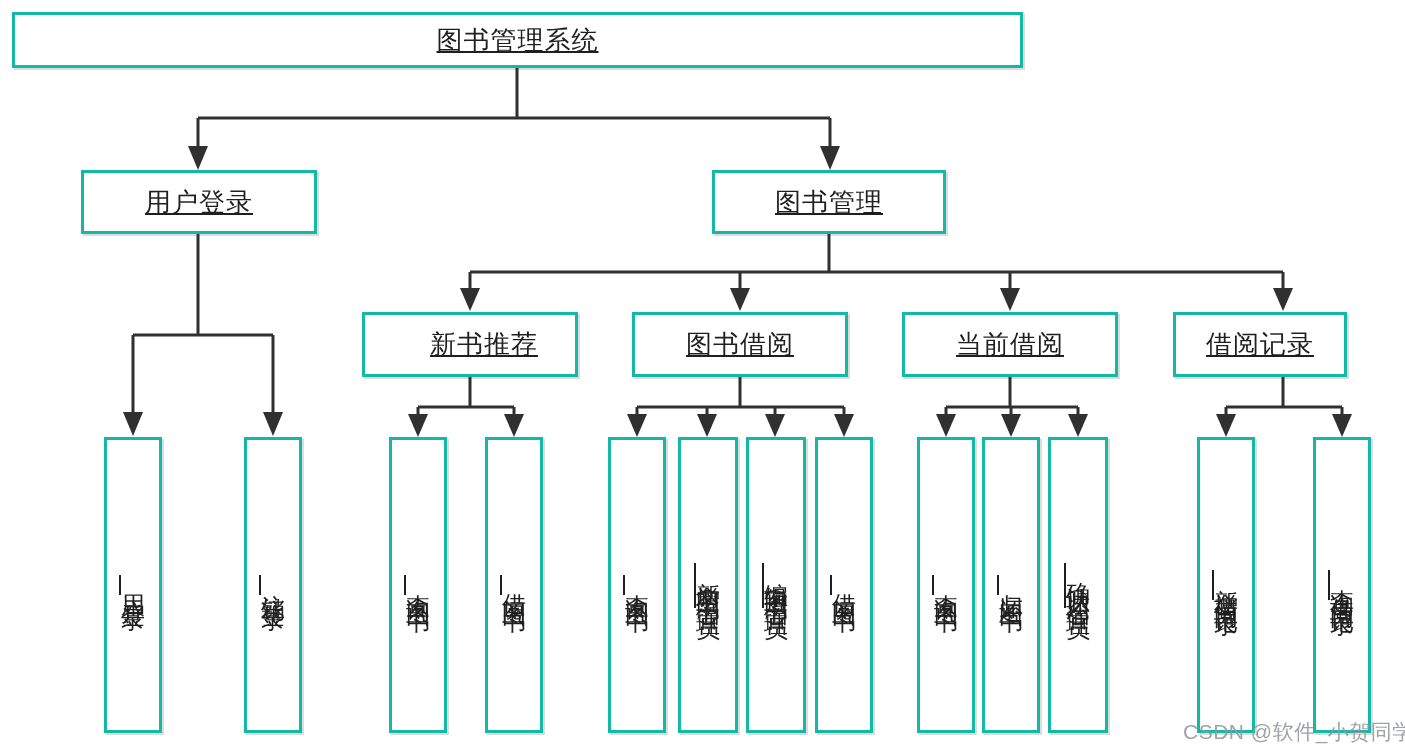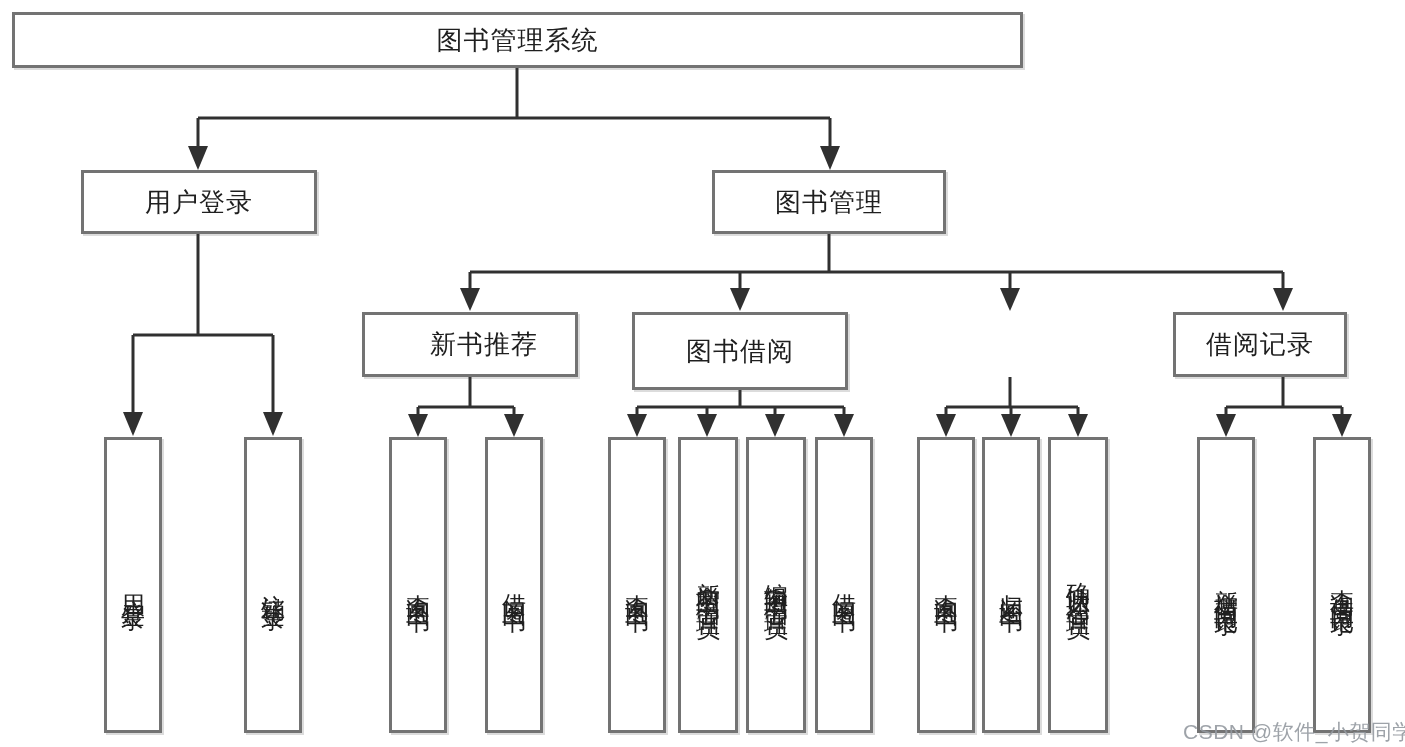--- a/index.html
+++ b/index.html
@@ -8,25 +8,26 @@
     width:1405px;height:747px;
     background:#ffffff;
     overflow:hidden;
     font-family:"Liberation Sans","DejaVu Sans",sans-serif;
   }
   .wires{position:absolute;left:0;top:0;z-index:1;}
   .node{
     position:absolute;
     box-sizing:border-box;
     background:#ffffff;
-    border:3px solid #737373;
+    border:3px solid #14b8a6;
     box-shadow:2px 2px 0 rgba(60,60,60,0.18);
     display:flex;align-items:center;justify-content:center;
     z-index:2;
     color:#1f1f1f;
+    text-decoration:underline;
   }
   .hbox{font-size:26px;letter-spacing:1px;}
   .vbox{width:58px;top:437px;height:296px;}
   .vtext{
     writing-mode:vertical-rl;
     text-orientation:mixed;
     white-space:nowrap;
     font-size:24px;
     line-height:1;
     letter-spacing:5px;
@@ -94,22 +95,25 @@
   <div class="node hbox" style="left:81px;top:170px;width:236px;height:64px;">
     <span>用户登录</span>
   </div>
   <div class="node hbox" style="left:712px;top:170px;width:234px;height:64px;">
     <span>图书管理</span>
   </div>
 
   <div class="node hbox" style="left:362px;top:312px;width:216px;height:65px;padding-left:28px;">
     <span>新书推荐</span>
   </div>
-  <div class="node hbox" style="left:632px;top:312px;width:216px;height:78px;text-align:center;">
+  <div class="node hbox" style="left:632px;top:312px;width:216px;height:65px;text-align:center;">
     <span>图书借阅</span>
+  </div>
+  <div class="node hbox" style="left:902px;top:312px;width:216px;height:65px;">
+    <span>当前借阅</span>
   </div>
   <div class="node hbox" style="left:1173px;top:312px;width:174px;height:65px;">
     <span>借阅记录</span>
   </div>
 
   <div class="node vbox" style="left:104px;">
     <span class="vtext">用户登录</span>
   </div>
   <div class="node vbox" style="left:244px;">
     <span class="vtext">注销登录</span>

